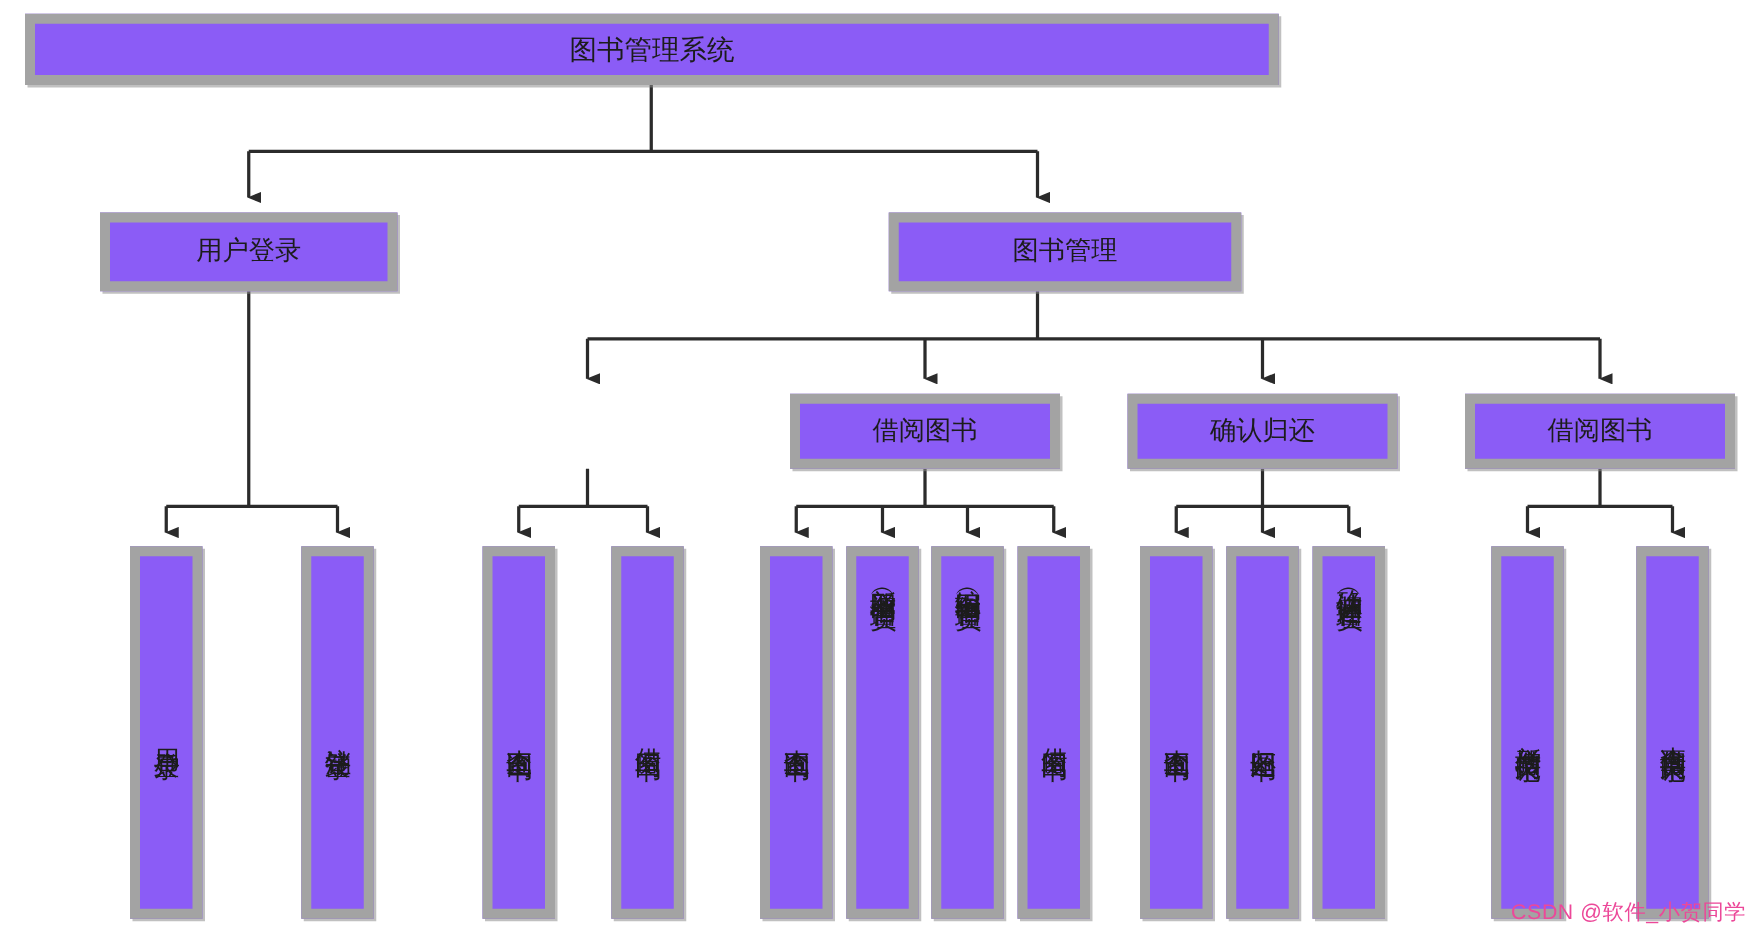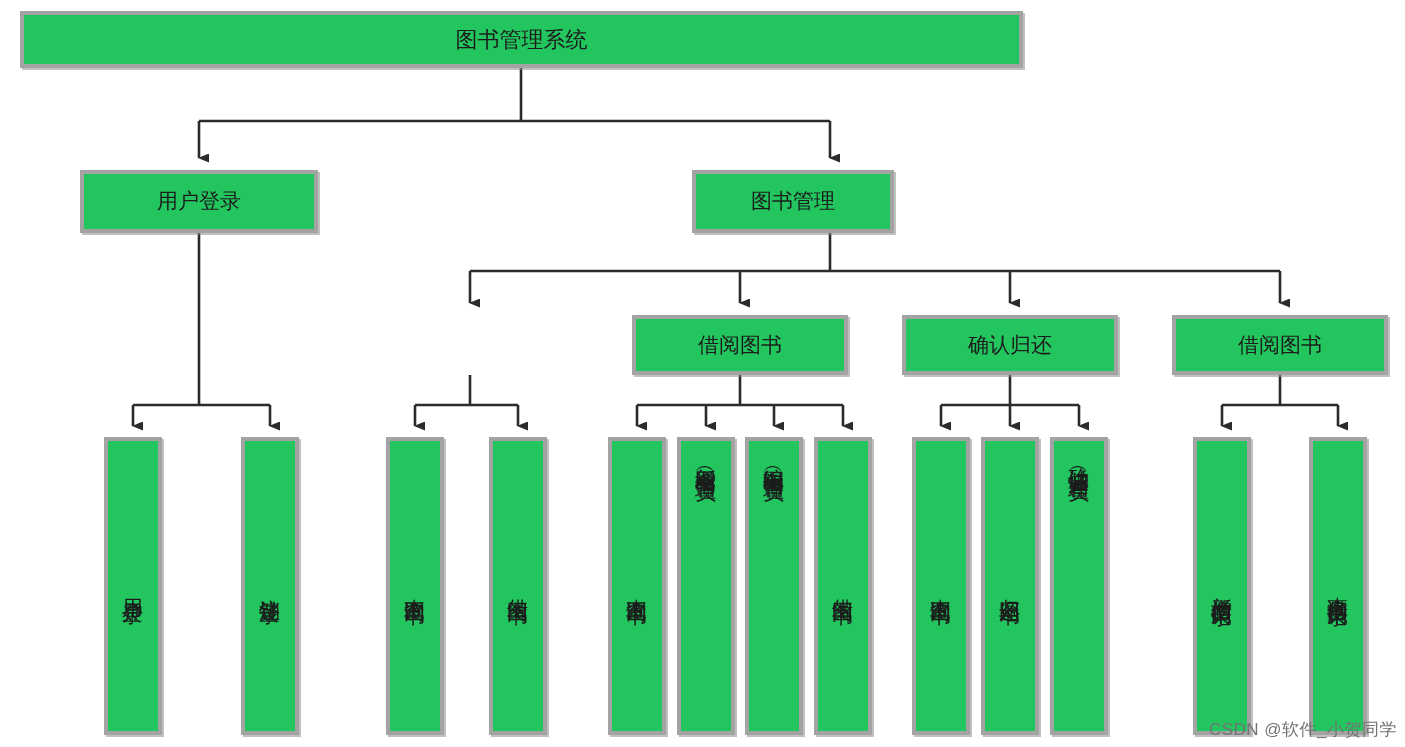--- a/index.html
+++ b/index.html
@@ -21,22 +21,22 @@
   #diagram-svg {
     position: absolute;
     left: 0;
     top: 0;
     width: 1405px;
     height: 747px;
   }
   .node-box {
     position: absolute;
     box-sizing: border-box;
-    background: #22c55e;
-    border: 4px solid #a3a3a3;
+    background: #8b5cf6;
+    border: 8px solid #a3a3a3;
     box-shadow: 2px 2px 0 rgba(140,140,140,0.55);
     display: flex;
     align-items: center;
     justify-content: center;
     overflow: hidden;
   }
   .node-label {
     color: #1c1c1c;
     text-align: center;
     line-height: 1.18;
@@ -62,21 +62,21 @@
   }
   .node-vertical.vcenter {
     align-items: center;
     padding-top: 0;
   }
   #watermark {
     position: absolute;
     right: 8px;
     bottom: 6px;
     font-size: 17px;
-    color: #737373;
+    color: #ec4899;
     letter-spacing: 0.5px;
     white-space: nowrap;
     pointer-events: none;
   }
 </style>
 </head>
 <body>
 
 <div id="diagram-root">
 
@@ -132,21 +132,21 @@
     </g>
   </svg>
 
   <div class="node-box node-horizontal node-root" style="left:20px; top:11px; width:1003px; height:57px;">
     <span class="node-label">图书管理系统</span>
   </div>
 
   <div class="node-box node-horizontal" style="left:80px; top:170px; width:238px; height:63px;">
     <span class="node-label">用户登录</span>
   </div>
-  <div class="node-box node-horizontal" style="left:692px; top:170px; width:202px; height:63px;">
+  <div class="node-box node-horizontal" style="left:711px; top:170px; width:282px; height:63px;">
     <span class="node-label">图书管理</span>
   </div>
 
   <div class="node-box node-horizontal" style="left:632px; top:315px; width:216px; height:60px;">
     <span class="node-label">借阅图书</span>
   </div>
   <div class="node-box node-horizontal" style="left:902px; top:315px; width:216px; height:60px;">
     <span class="node-label">确认归还</span>
   </div>
   <div class="node-box node-horizontal" style="left:1172px; top:315px; width:216px; height:60px;">

